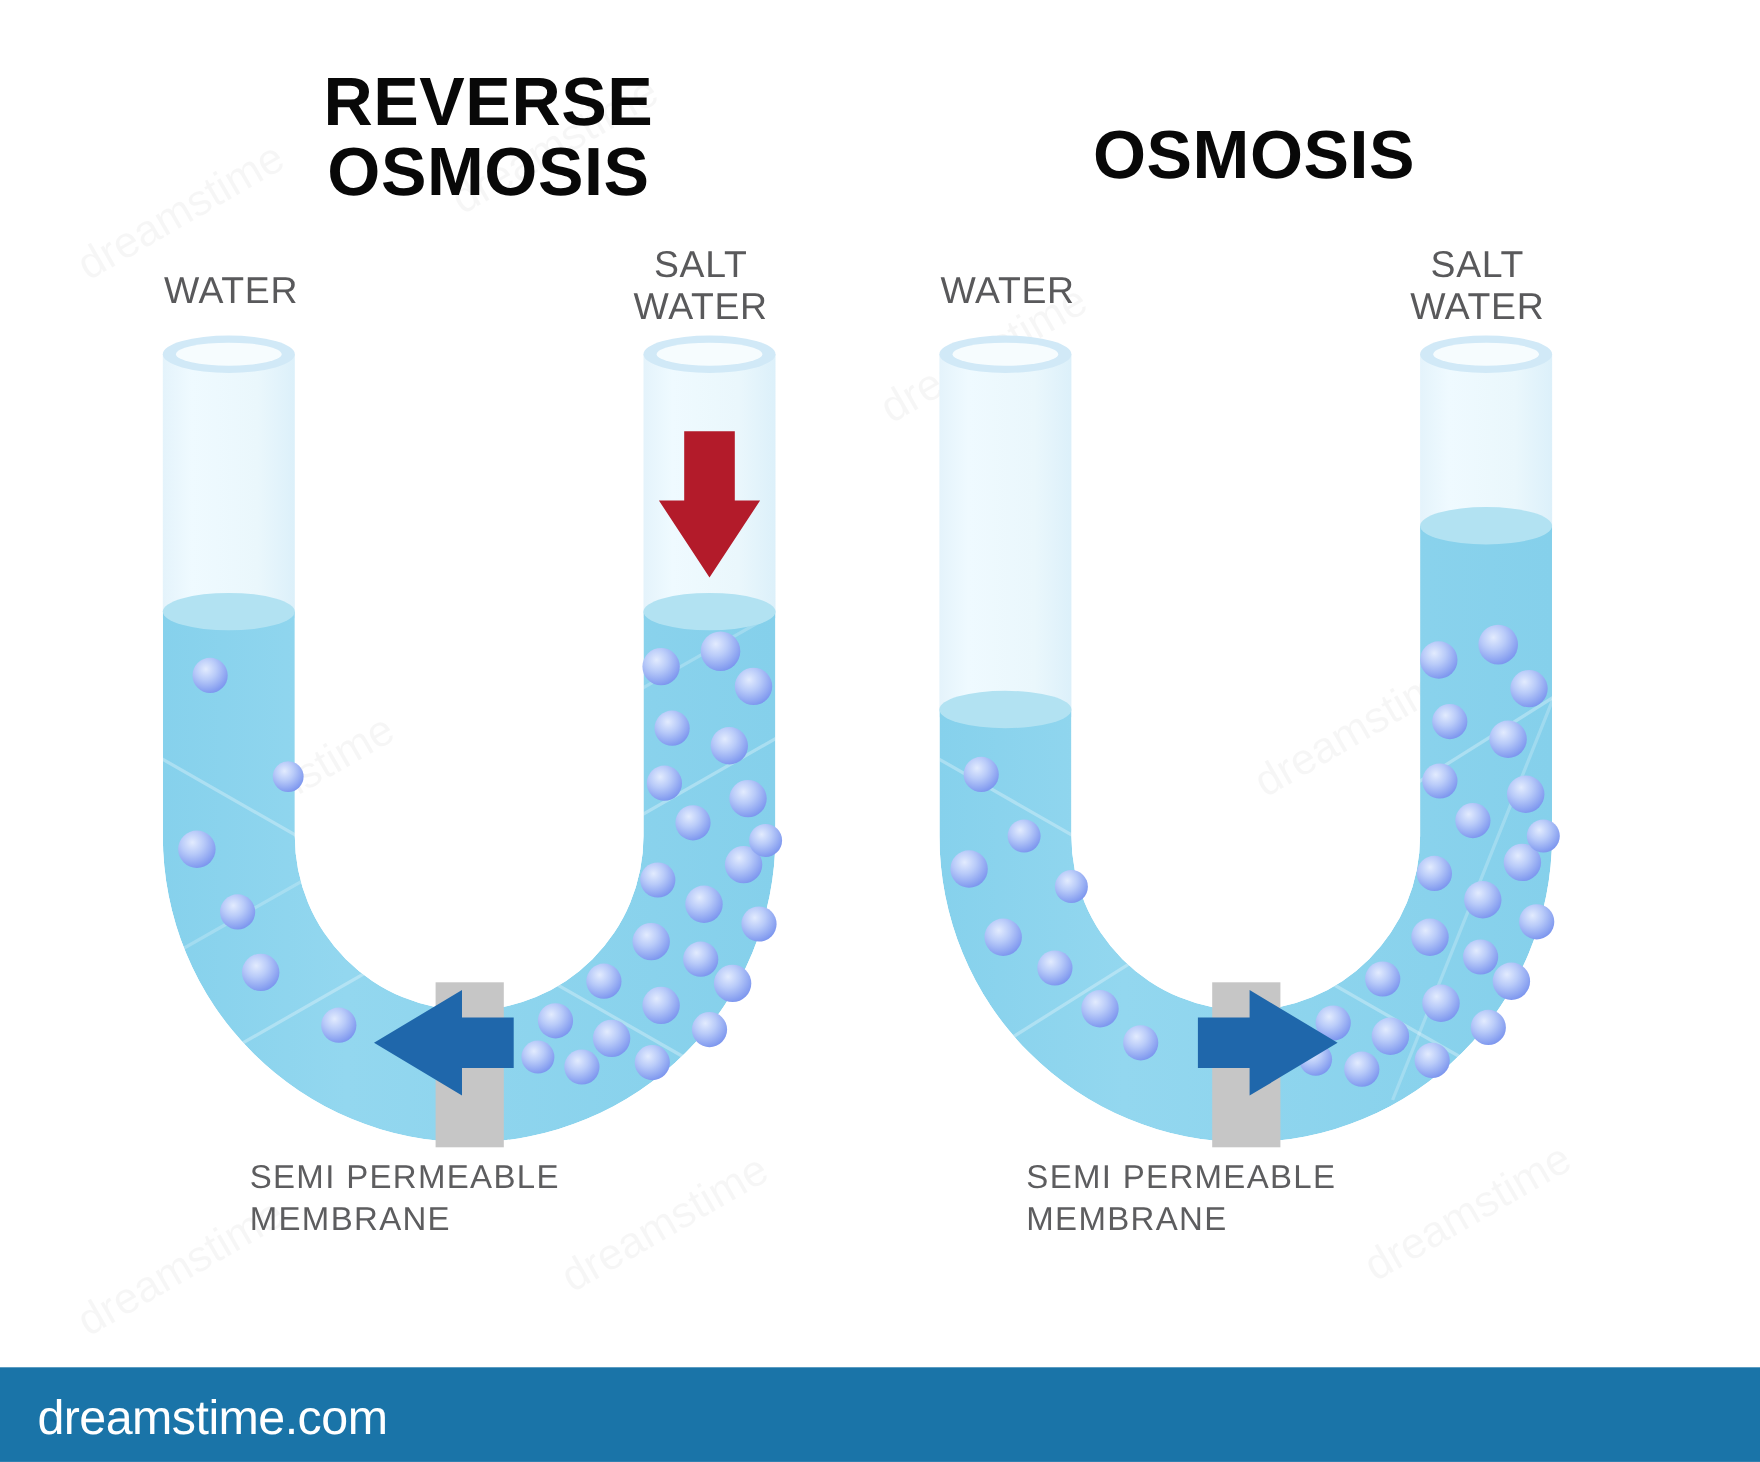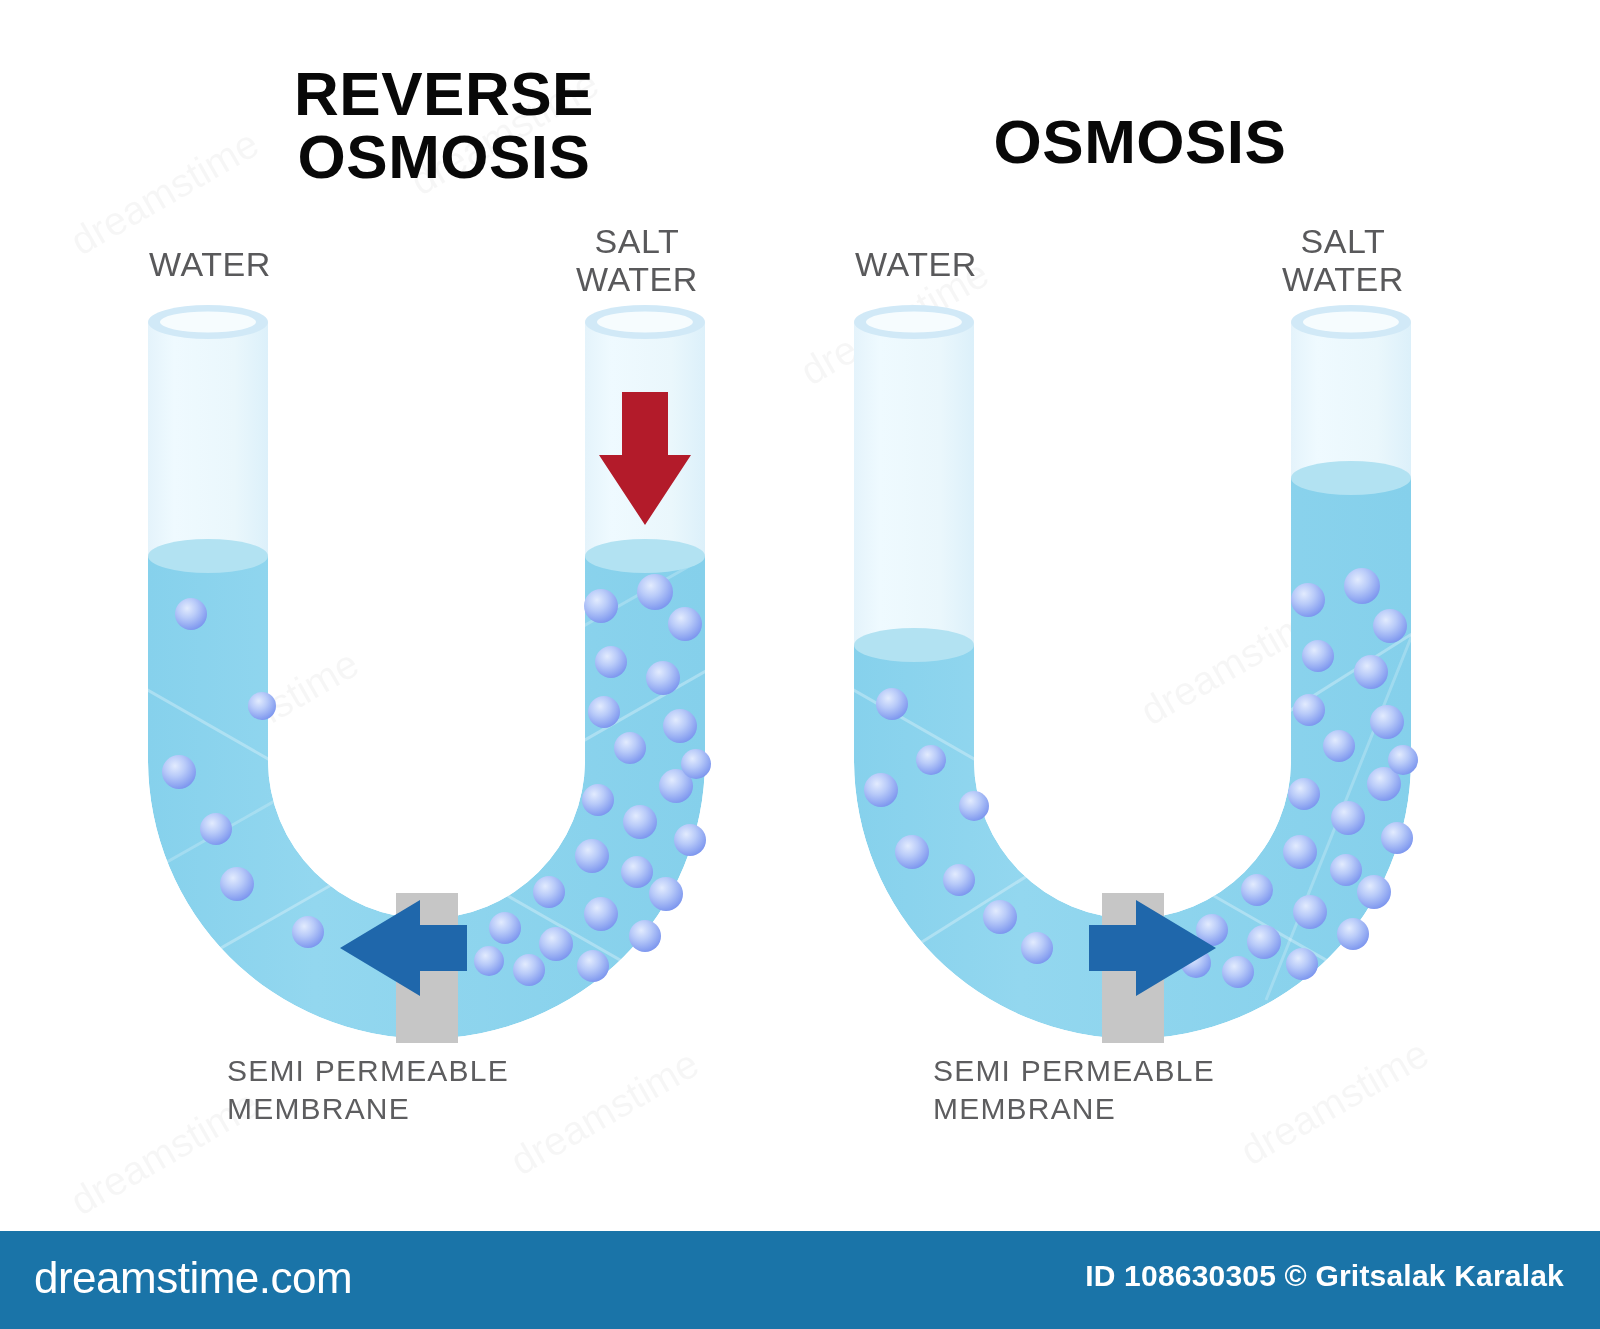--- a/index.html
+++ b/index.html
@@ -64,21 +64,21 @@
   .apparatus { position: absolute; }
 
   .utube-svg { position: absolute; left: 0; top: 0; overflow: visible; }
 
   
   #footer-bar {
     position: absolute;
     left: 0;
     bottom: 0;
     width: 1600px;
-    height: 98px;
+    height: 86px;
     background: #1a74a8;
   }
   #footer-logo {
     position: absolute;
     left: 34px;
     top: 22px;
     color: #ffffff;
     font-family: "Liberation Sans", sans-serif;
     font-size: 44px;
     font-weight: normal;
@@ -373,16 +373,15 @@
                  Z" fill="#1f67ab"></path>
       </g>
     </svg>
 
     <div class="membrane-caption" style="left:227px; top:1052px; width:400px;">SEMI PERMEABLE
 MEMBRANE</div>
   </div>
 
   <div id="footer-bar">
     <div id="footer-logo">dreamstime.com</div>
-    <div id="footer-credit">ID 108630305 © Gritsalak Karalak</div>
   </div>
 
 </div>
 
 </body></html>

